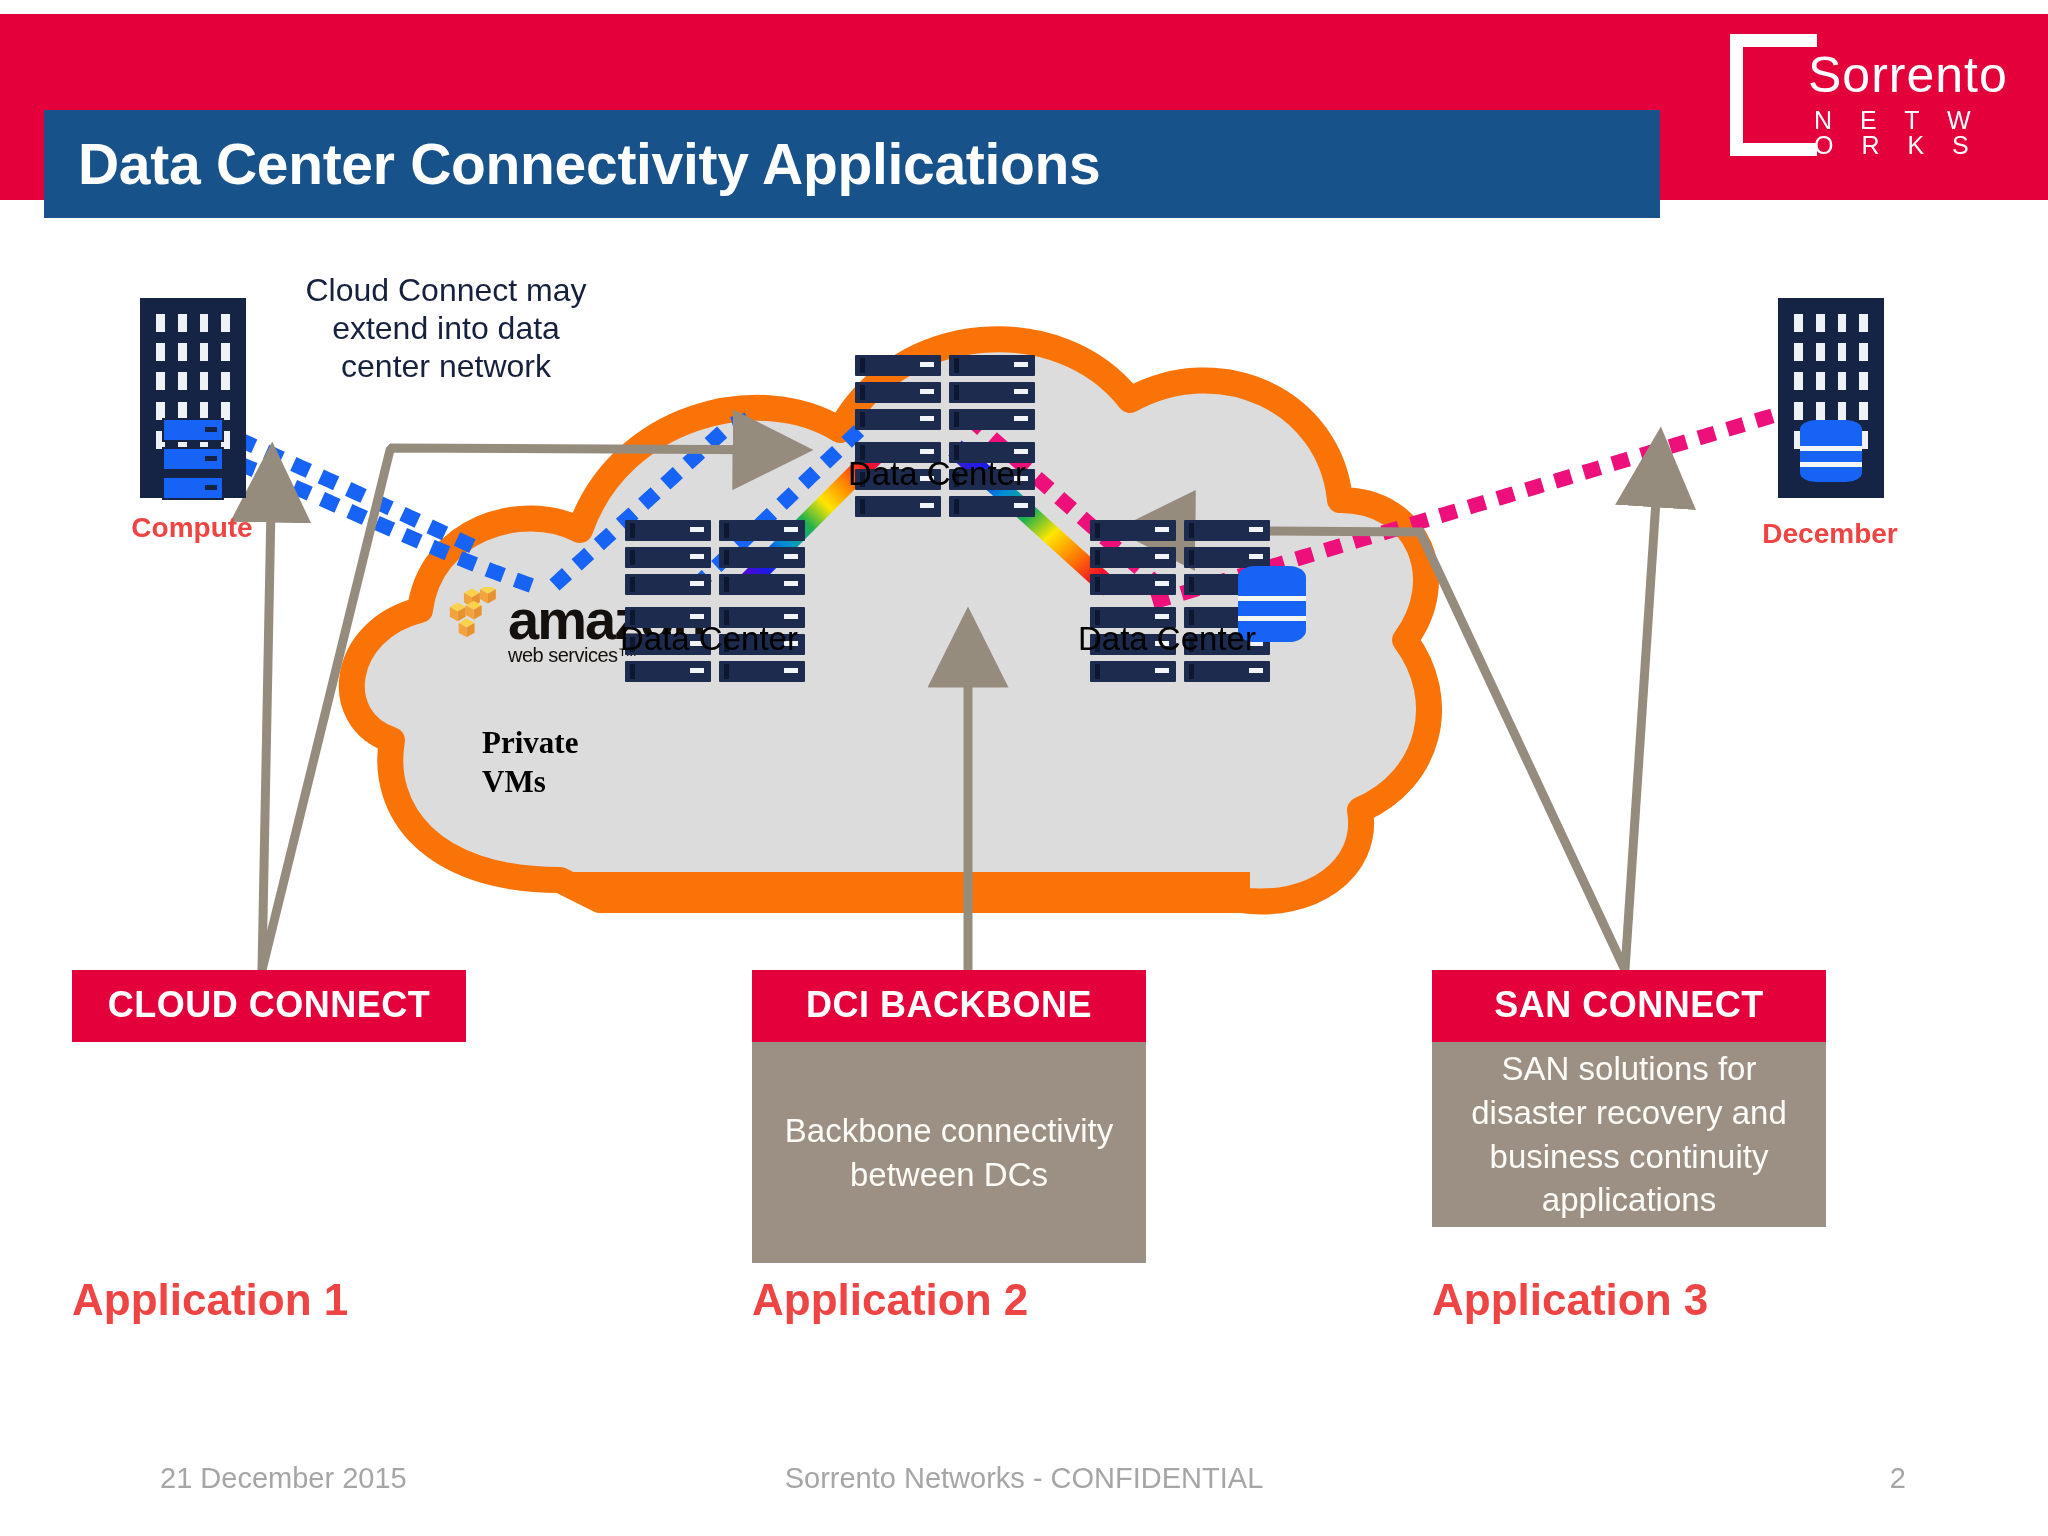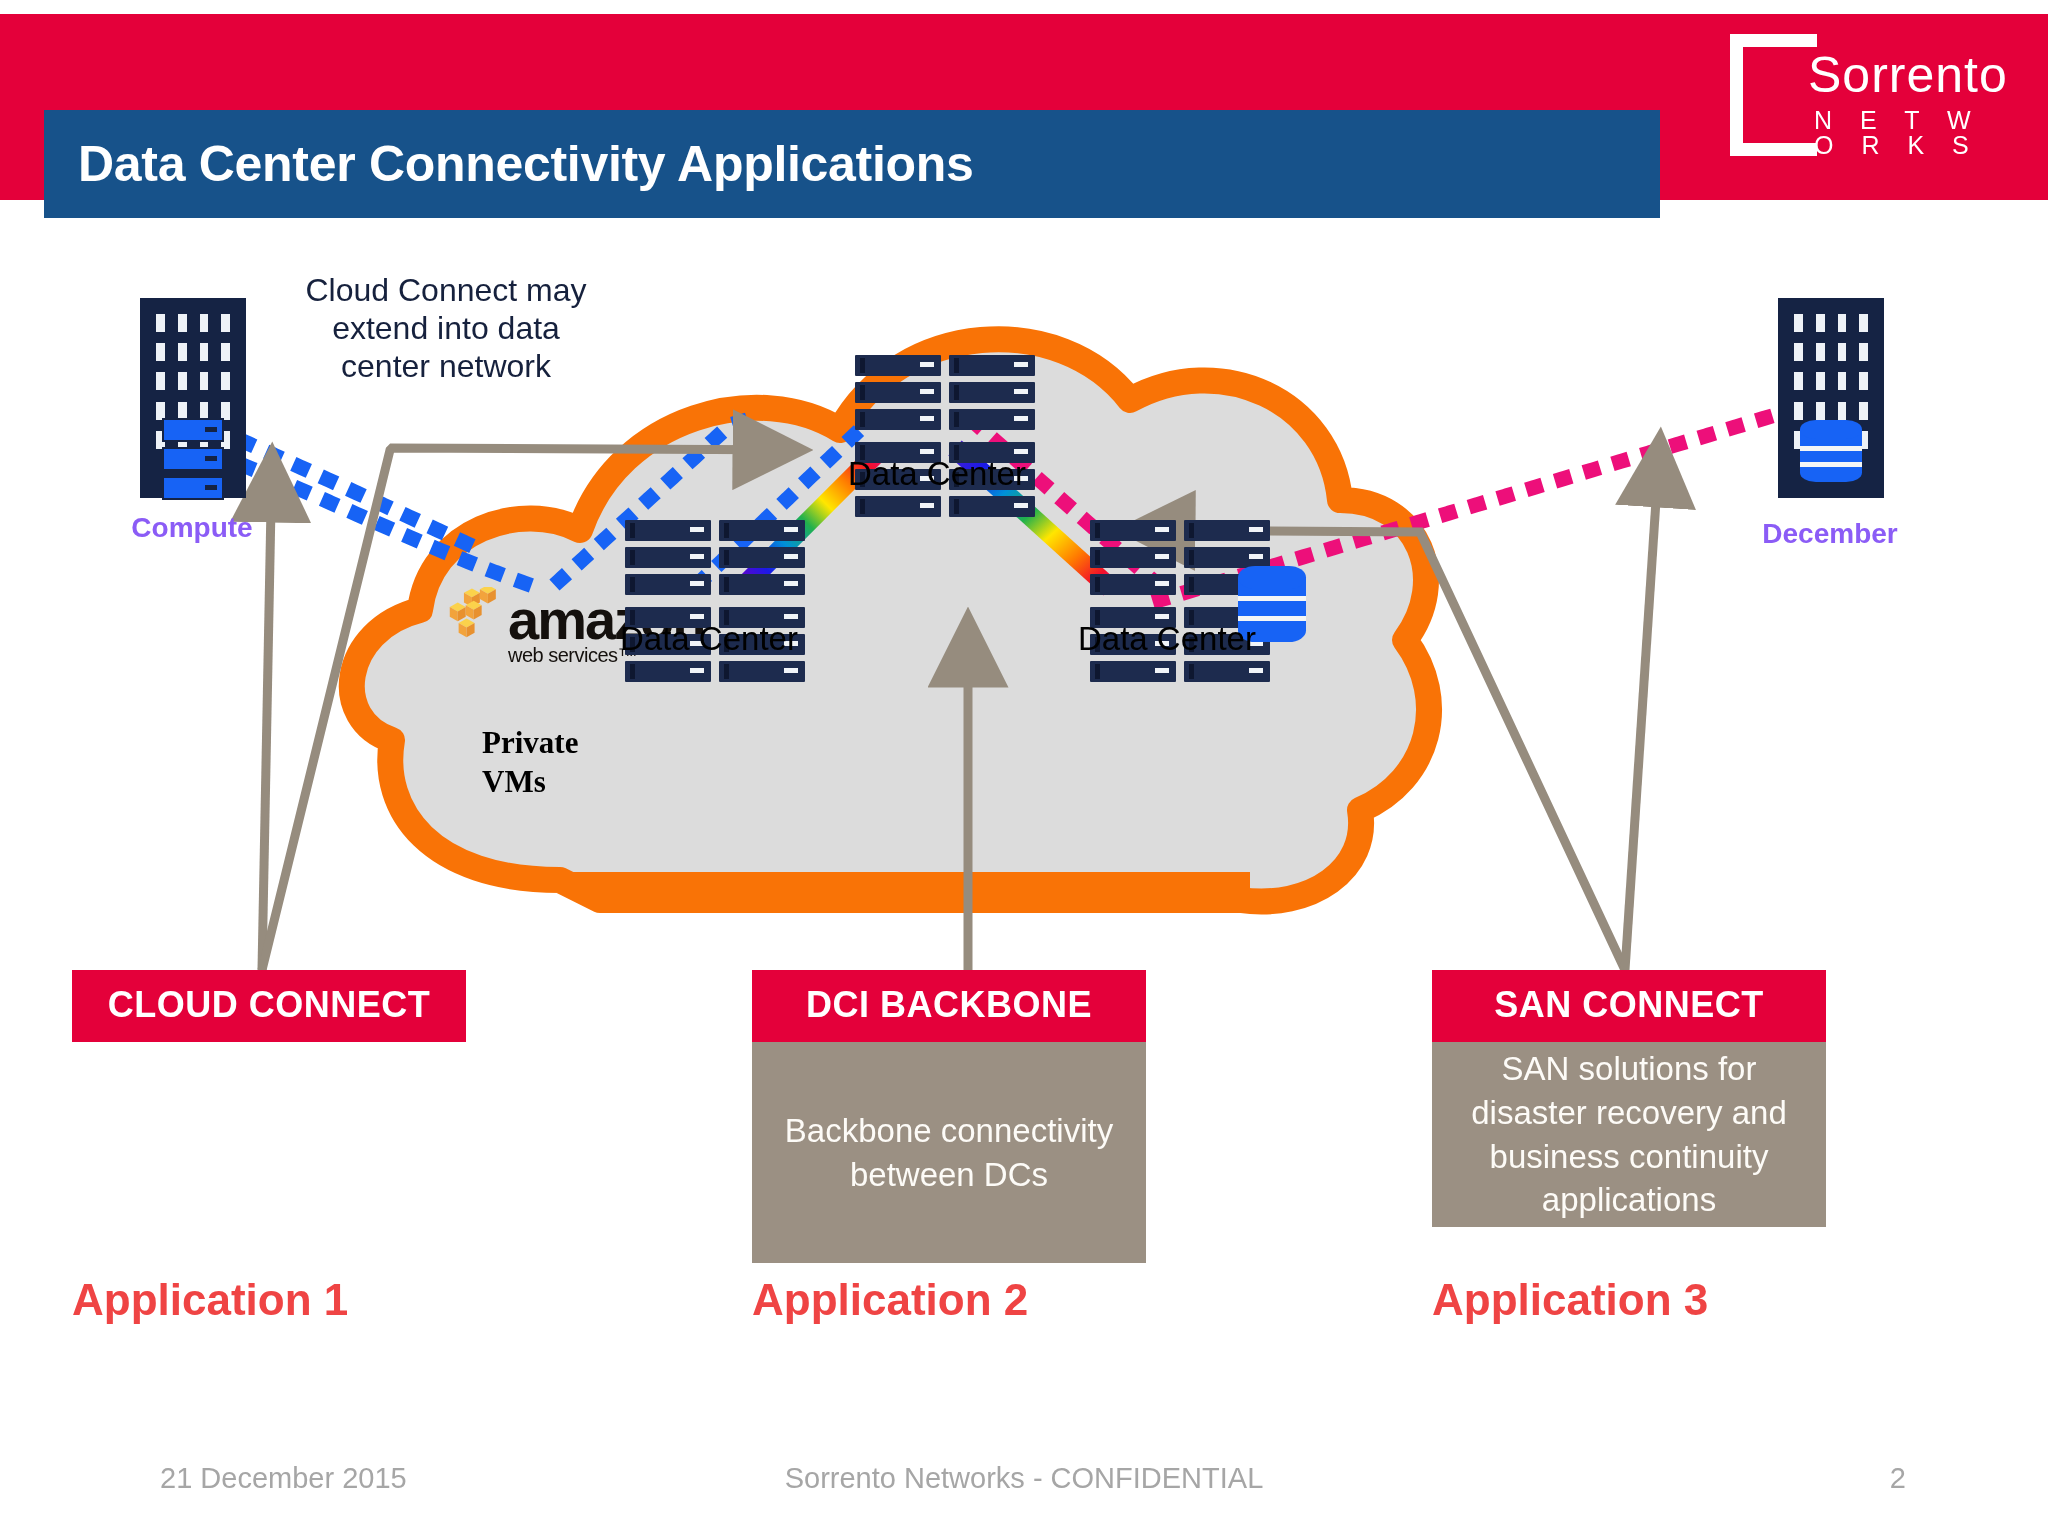--- a/index.html
+++ b/index.html
@@ -16,21 +16,21 @@
   .header-band{
     position:absolute;left:0;top:14px;width:2048px;height:186px;
     background:#e4003a;
   }
   .title-bar{
     position:absolute;left:44px;top:110px;width:1616px;height:108px;
     background:#17528a;
     display:flex;align-items:center;
   }
   .title-text{
-    color:#ffffff;font-size:50px;font-weight:bold;letter-spacing:-0.3px;
+    color:#ffffff;font-size:57px;font-weight:bold;letter-spacing:-0.3px;
     margin-left:34px;white-space:nowrap;
   }
   
   .logo{
     position:absolute;right:26px;top:24px;width:300px;height:140px;
   }
   .logo-bracket{
     position:absolute;left:8px;top:10px;width:74px;height:122px;
     border:13px solid #ffffff;border-right:none;
     box-sizing:border-box;
@@ -58,21 +58,21 @@
   .bldg{position:absolute;background:#152344;}
   .bldg .wingrid{
     position:absolute;left:0;top:0;right:0;
     display:grid;gap:10px 13px;padding:16px 16px 0 16px;box-sizing:border-box;
   }
   .bldg .win{background:#eef2f7;width:100%;height:18px;}
   .bldg .racks{position:absolute;left:22px;right:22px;display:flex;flex-direction:column;gap:5px;}
   .bldg .rack{background:#1763f5;height:24px;position:relative;border:2px solid #152344;box-sizing:border-box;}
   .bldg .rack:after{content:"";position:absolute;right:5px;top:7px;width:12px;height:5px;background:#152344;}
   .bldg-label{
-    position:absolute;color:#8b5cf6;font-size:28px;font-weight:bold;text-align:center;
+    position:absolute;color:#ef4444;font-size:28px;font-weight:bold;text-align:center;
   }
 
   .cyl{position:absolute;}
   .cyl .cy-top{position:absolute;left:0;top:0;width:100%;height:30%;background:#1763f5;border-radius:50%/100%;}
   .cyl .cy-mid{position:absolute;left:0;top:14%;width:100%;height:72%;background:#1763f5;}
   .cyl .cy-bot{position:absolute;left:0;bottom:0;width:100%;height:30%;background:#1763f5;border-radius:50%/100%;}
   .cyl .cy-line{position:absolute;left:0;width:100%;height:5px;background:#f4f6f6;}
 
   
   .cloud-note{

